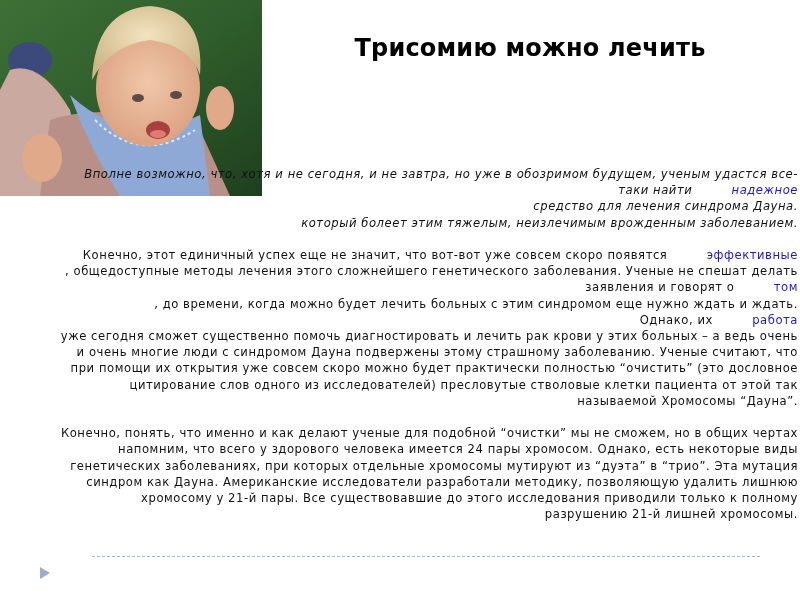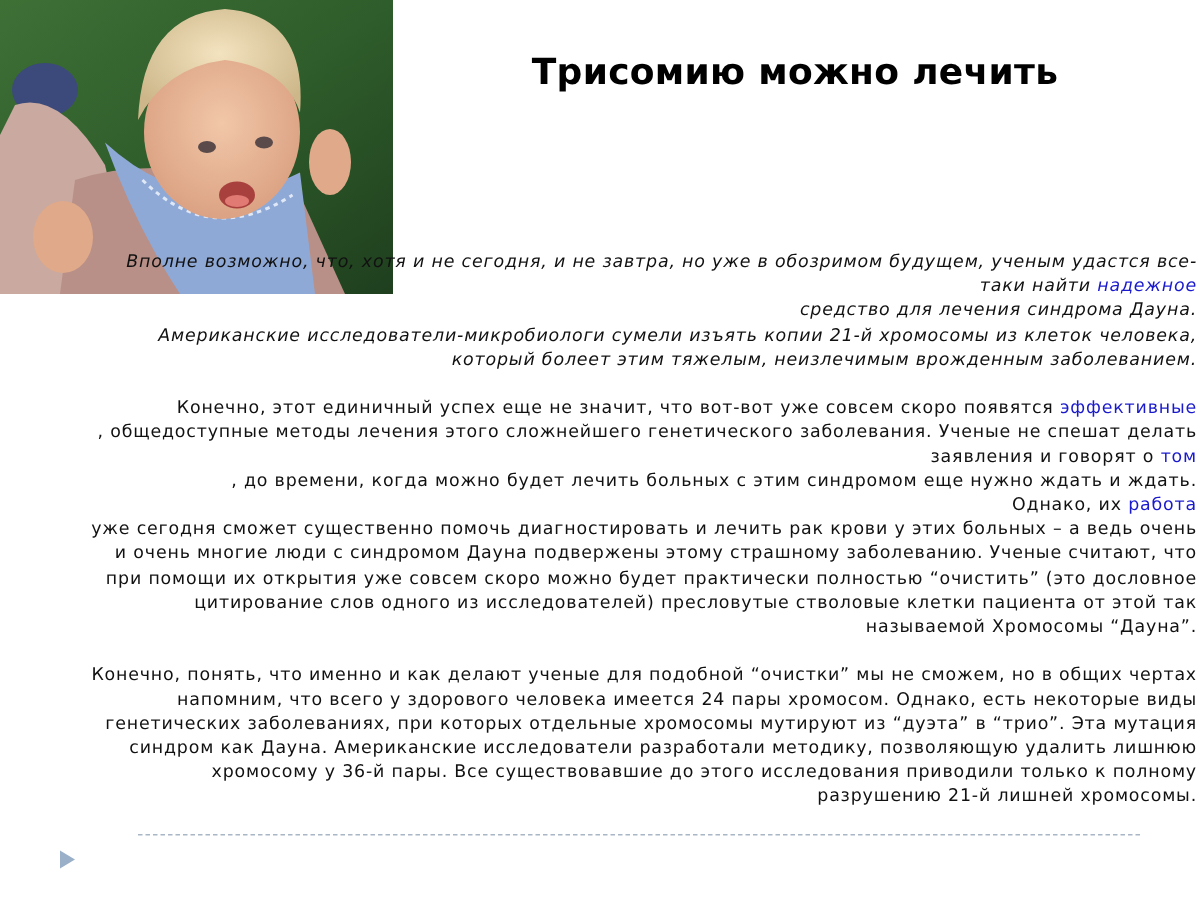--- a/index.html
+++ b/index.html
@@ -25,21 +25,21 @@
     .body-text {
       position: absolute; left: 8px; top: 166px; width: 790px;
       font-size: 11.6px; line-height: 16.2px;
       letter-spacing: 0.55px;
       z-index: 2;
       text-align: right;
     }
     .body-text p { margin: 0; }
     .body-text .blank { height: 16.2px; }
     .italic { font-style: italic; }
-    .link { color: #1a1acc; text-decoration: none; cursor: pointer; }
+    .link { color: #1a1acc; text-decoration: none; cursor: pointer; margin-left: 35px; }
     .divider {
       position: absolute; left: 92px; top: 556px; width: 668px; height: 0;
       border-top: 1px dashed #a9b6c6;
     }
     .arrow {
       position: absolute; left: 40px; top: 567px; width: 0; height: 0;
       border-top: 6px solid transparent; border-bottom: 6px solid transparent;
       border-left: 10px solid #9ab0c8;
     }
   </style>
@@ -87,21 +87,20 @@
   </svg>
 </div>
 
 <div class="title">Трисомию можно лечить</div>
 
 <div class="body-text">
   <div>
     <p class="italic">Вполне возможно, что, хотя и не сегодня, и не завтра, но уже в обозримом будущем, ученым удастся все-</p>
     <p class="italic"><span>таки найти </span><a class="link">надежное</a></p>
     <p class="italic">средство для лечения синдрома Дауна.</p>
-    <p class="italic">Американские исследователи-микробиологи сумели изъять копии 21-й хромосомы из клеток человека,</p>
     <p class="italic">который болеет этим тяжелым, неизлечимым врожденным заболеванием.</p>
   </div>
   <div class="blank"></div>
   <div>
     <p><span>Конечно, этот единичный успех еще не значит, что вот-вот уже совсем скоро появятся </span><a class="link">эффективные</a></p>
     <p>, общедоступные методы лечения этого сложнейшего генетического заболевания. Ученые не спешат делать</p>
     <p><span>заявления и говорят о </span><a class="link">том</a></p>
     <p>, до времени, когда можно будет лечить больных с этим синдромом еще нужно ждать и ждать.</p>
     <p><span>Однако, их </span><a class="link">работа</a></p>
     <p>уже сегодня сможет существенно помочь диагностировать и лечить рак крови у этих больных – а ведь очень</p>
@@ -109,19 +108,19 @@
     <p>при помощи их открытия уже совсем скоро можно будет практически полностью “очистить” (это дословное</p>
     <p>цитирование слов одного из исследователей) пресловутые стволовые клетки пациента от этой так</p>
     <p>называемой Хромосомы “Дауна”.</p>
   </div>
   <div class="blank"></div>
   <div>
     <p>Конечно, понять, что именно и как делают ученые для подобной “очистки” мы не сможем, но в общих чертах</p>
     <p>напомним, что всего у здорового человека имеется 24 пары хромосом. Однако, есть некоторые виды</p>
     <p>генетических заболеваниях, при которых отдельные хромосомы мутируют из “дуэта” в “трио”. Эта мутация</p>
     <p>синдром как Дауна. Американские исследователи разработали методику, позволяющую удалить лишнюю</p>
-    <p>хромосому у 36-й пары. Все существовавшие до этого исследования приводили только к полному</p>
+    <p>хромосому у 21-й пары. Все существовавшие до этого исследования приводили только к полному</p>
     <p>разрушению 21-й лишней хромосомы.</p>
   </div>
 </div>
 
 <div class="divider"></div>
 <div class="arrow"></div>
 
 </body></html>

